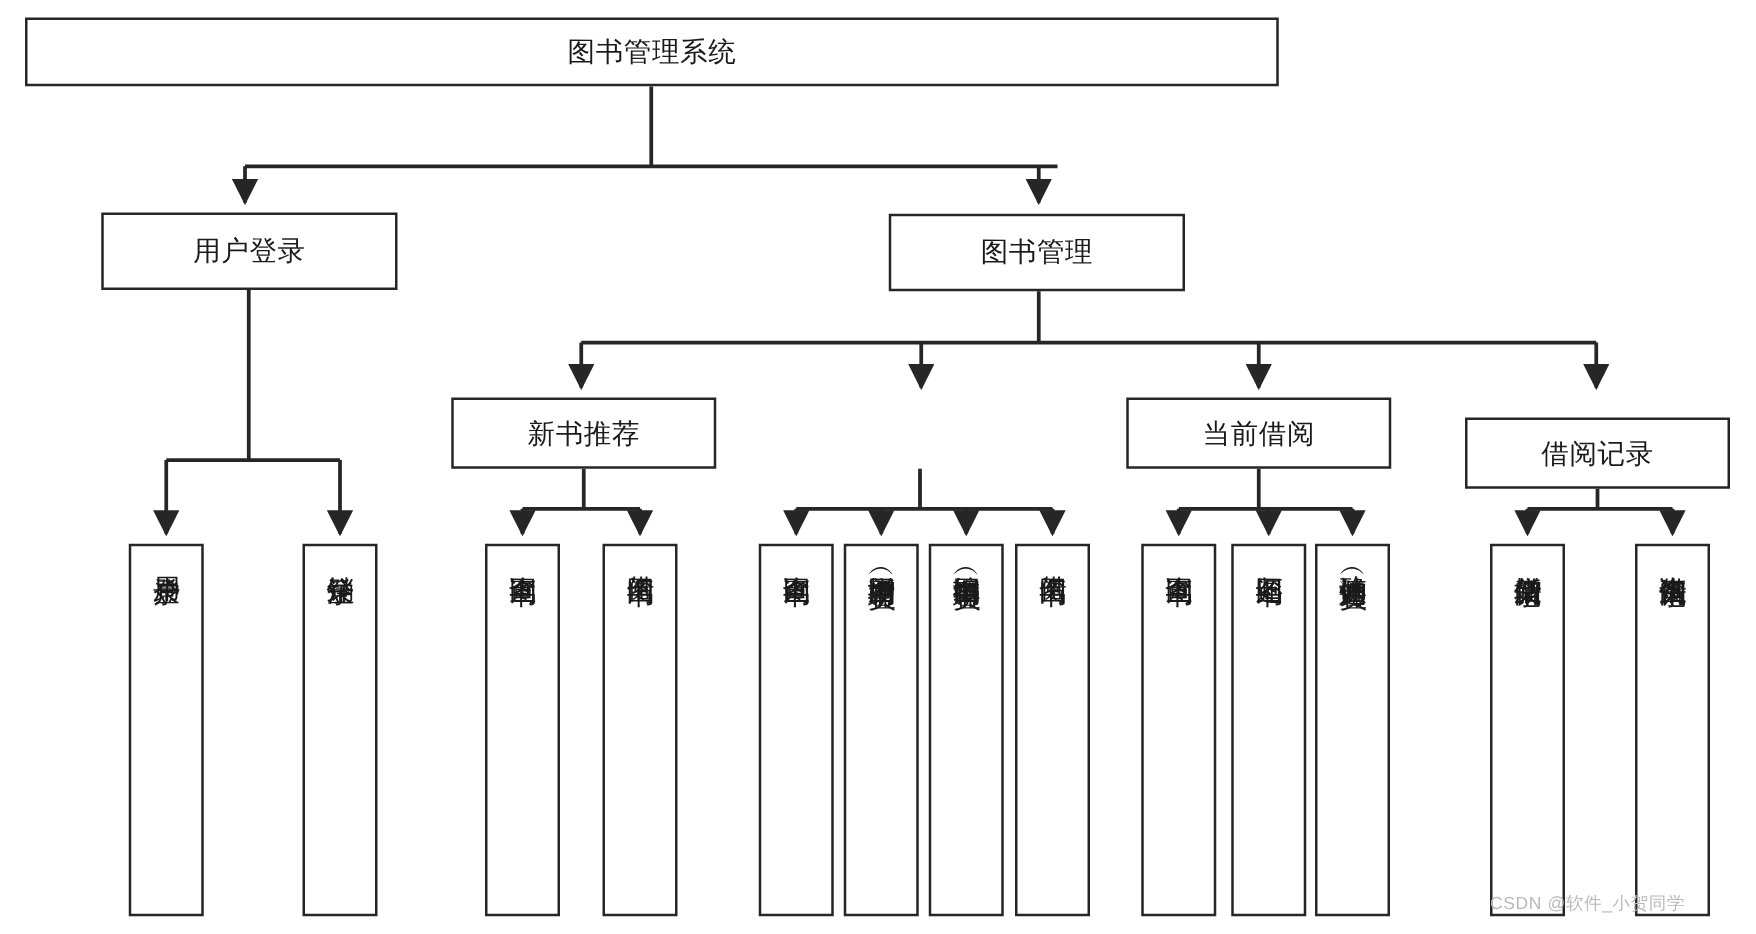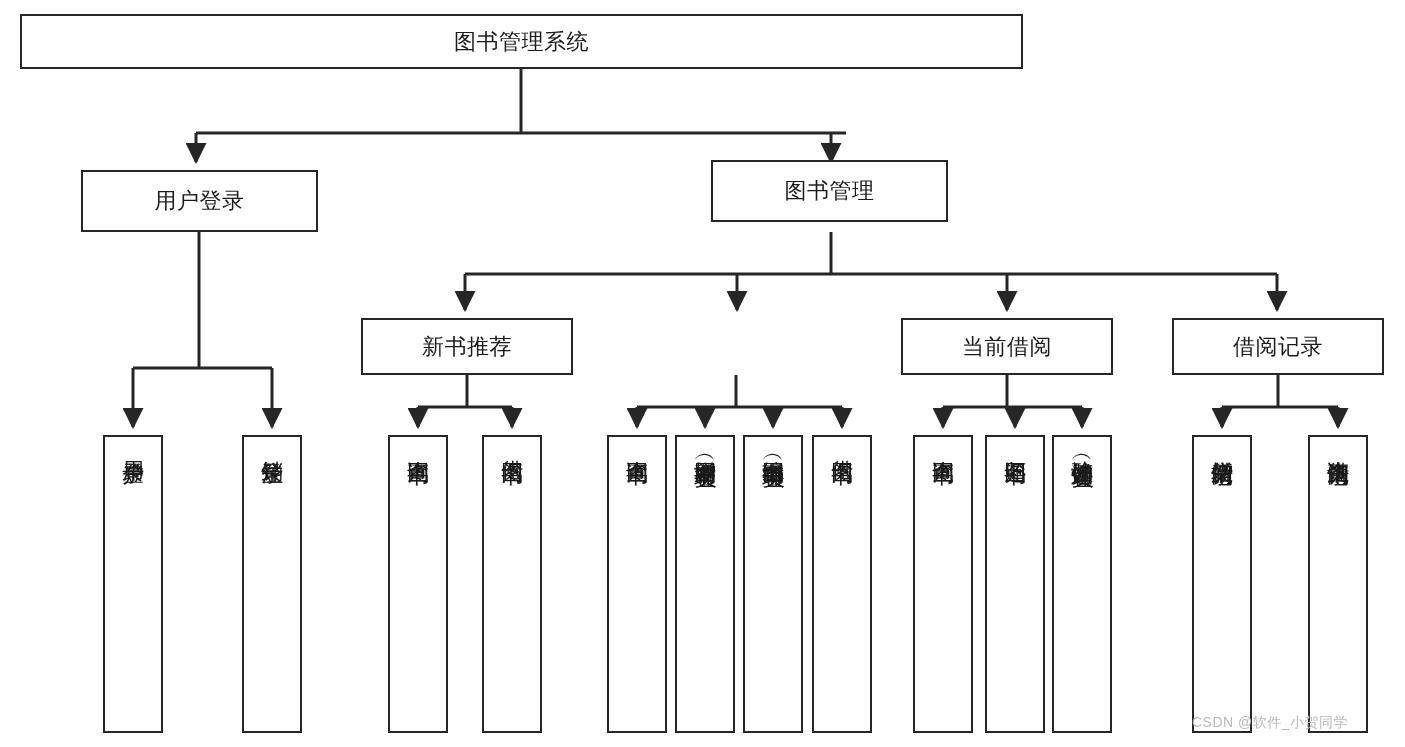--- a/index.html
+++ b/index.html
@@ -155,31 +155,31 @@
     </g>
   </svg>
 
   <div class="node horiz root" style="left:20px; top:14px; width:1003px; height:55px;">
     <span class="label">图书管理系统</span>
   </div>
 
   <div class="node horiz" style="left:81px; top:170px; width:237px; height:62px;">
     <span class="label">用户登录</span>
   </div>
-  <div class="node horiz" style="left:711px; top:160px; width:237px; height:62px;">
+  <div class="node horiz" style="left:711px; top:171px; width:237px; height:62px;">
     <span class="label">图书管理</span>
   </div>
 
   <div class="node horiz" style="left:361px; top:318px; width:212px; height:57px;">
     <span class="label">新书推荐</span>
   </div>
   <div class="node horiz" style="left:901px; top:318px; width:212px; height:57px;">
     <span class="label">当前借阅</span>
   </div>
-  <div class="node horiz" style="left:1172px; top:318px; width:212px; height:57px;">
+  <div class="node horiz" style="left:1172px; top:334px; width:212px; height:57px;">
     <span class="label">借阅记录</span>
   </div>
 
   <div class="node vert" style="left:103px; top:435px; width:60px; height:298px;">
     <span class="label">用户登录</span>
   </div>
   <div class="node vert" style="left:242px; top:435px; width:60px; height:298px;">
     <span class="label">注销登录</span>
   </div>
   <div class="node vert" style="left:388px; top:435px; width:60px; height:298px;">

